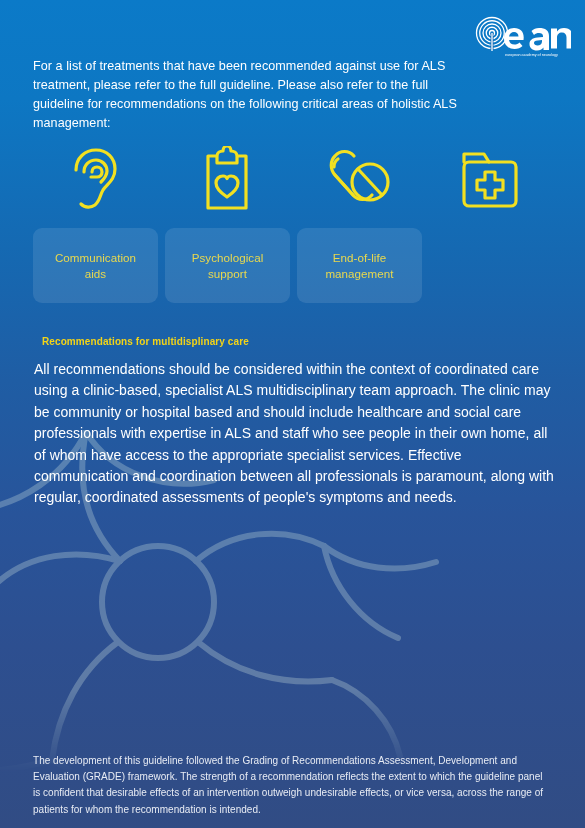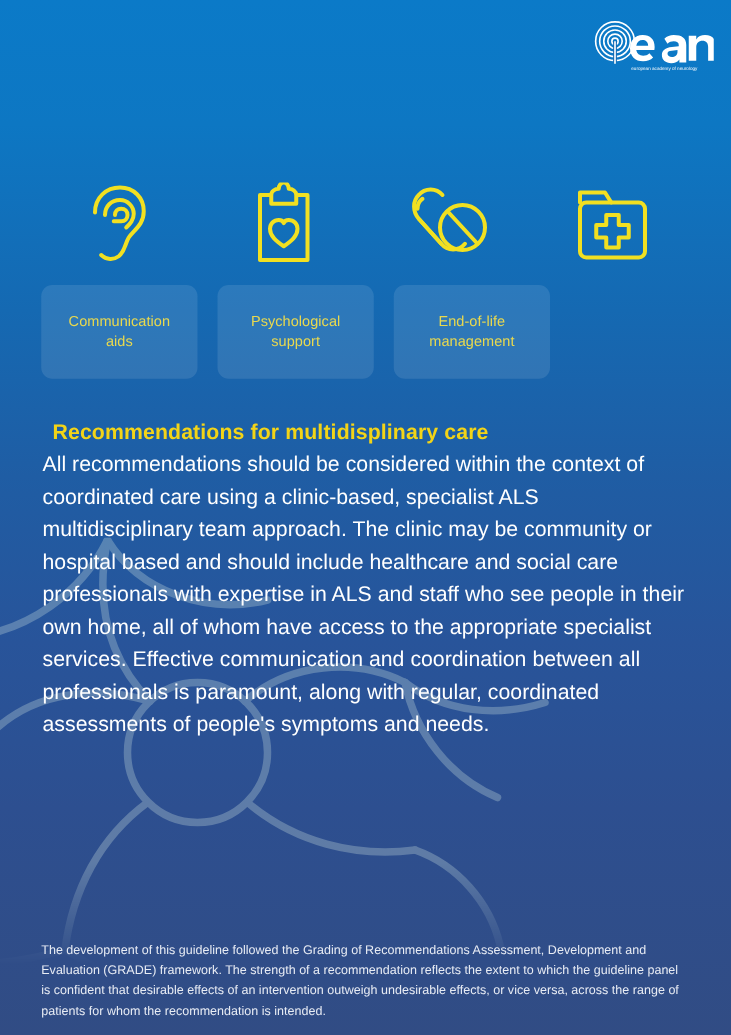--- a/index.html
+++ b/index.html
@@ -82,21 +82,21 @@
   }
   .icon-cell svg { display: block; }
 
   
   #card-row {
     position: absolute;
     left: 33px;
     top: 228px;
     width: 524px;
     display: flex;
-    gap: 16px;
+    gap: 7px;
     border-radius: 26px;
   }
   .card {
     width: 125px;
     height: 75px;
     border-radius: 9px;
     background: rgba(255,255,255,0.105);
     display: flex;
     align-items: center;
     justify-content: center;
@@ -111,34 +111,34 @@
     letter-spacing: 0.05px;
     white-space: pre-line;
   }
 
   
   #section-heading {
     position: absolute;
     left: 34px;
     top: 336px;
     color: #f3d417;
-    font-size: 17px;
+    font-size: 10px;
     font-weight: bold;
     letter-spacing: 0.1px;
     padding-left: 8px;
   }
 
   
   #body-paragraph {
     position: absolute;
     left: 34px;
     top: 359px;
     width: 520px;
     color: #ffffff;
-    font-size: 17px;
+    font-size: 14px;
     line-height: 1.53;
     letter-spacing: 0.02px;
   }
 
   
   #footer-note {
     position: absolute;
     left: 33px;
     top: 753px;
     width: 518px;
@@ -184,20 +184,21 @@
     <rect x="31" y="34" width="6" height="34" fill="#1569b2"></rect>
     <path d="M34 34 L34 70" stroke="#ffffff" stroke-width="2.6" fill="none"></path>
     <g fill="#ffffff">
       <path d="M78 24c-12 0-20 9-20 21s8 21 21 21c7 0 12-2 16-6l-6-7c-3 3-6 4-10 4-6 0-10-3-11-9h29c0-1 .4-3 .4-5 0-12-7-19-19-19zm-10 17c1-6 5-9 10-9s9 3 9 9H68z"></path>
       <path d="M128 24c-6 0-11 2-15 6l5 8c3-3 6-4 10-4 5 0 8 2 8 6v2l-11 1c-11 1-16 6-16 13 0 8 6 13 15 13 6 0 10-2 13-6v5h11V40c0-11-7-16-20-16zm6 27c0 5-4 8-9 8-4 0-7-2-7-5s2-5 7-5l9-1v3z"></path>
       <path d="M178 24c-6 0-11 2-14 7v-6h-12v40h12V43c0-6 4-10 10-10s9 4 9 10v22h12V40c0-10-6-16-17-16z"></path>
     </g>
     <text x="60" y="80" fill="#ffffff" font-family="Liberation Sans, sans-serif" font-size="7.4">european academy of neurology</text>
   </svg>
 
+  <div id="intro">For a list of treatments that have been recommended against use for ALS treatment, please refer to the full guideline. Please also refer to the full guideline for recommendations on the following critical areas of holistic ALS management:</div>
 
   <div id="icon-row">
 
     <div class="icon-cell">
       <svg width="60" height="66" viewBox="0 0 60 66" fill="none" stroke="#f2e021" stroke-width="3.2" stroke-linecap="round" stroke-linejoin="round" aria-hidden="true">
         <path d="M11 24C11 12 20 4 31 4c11 0 19 8 19 19 0 11-8 15-12 21-3 5-3 11-8 15-4 3-10 3-14-1"></path>
         <path d="M19 26c0-7 5-12 12-12 6 0 11 5 11 11 0 5-3 8-6 11"></path>
         <path d="M27 26c0-3 2-5 5-5s5 2 5 5-2 5-5 5h-6"></path>
       </svg>
     </div>

